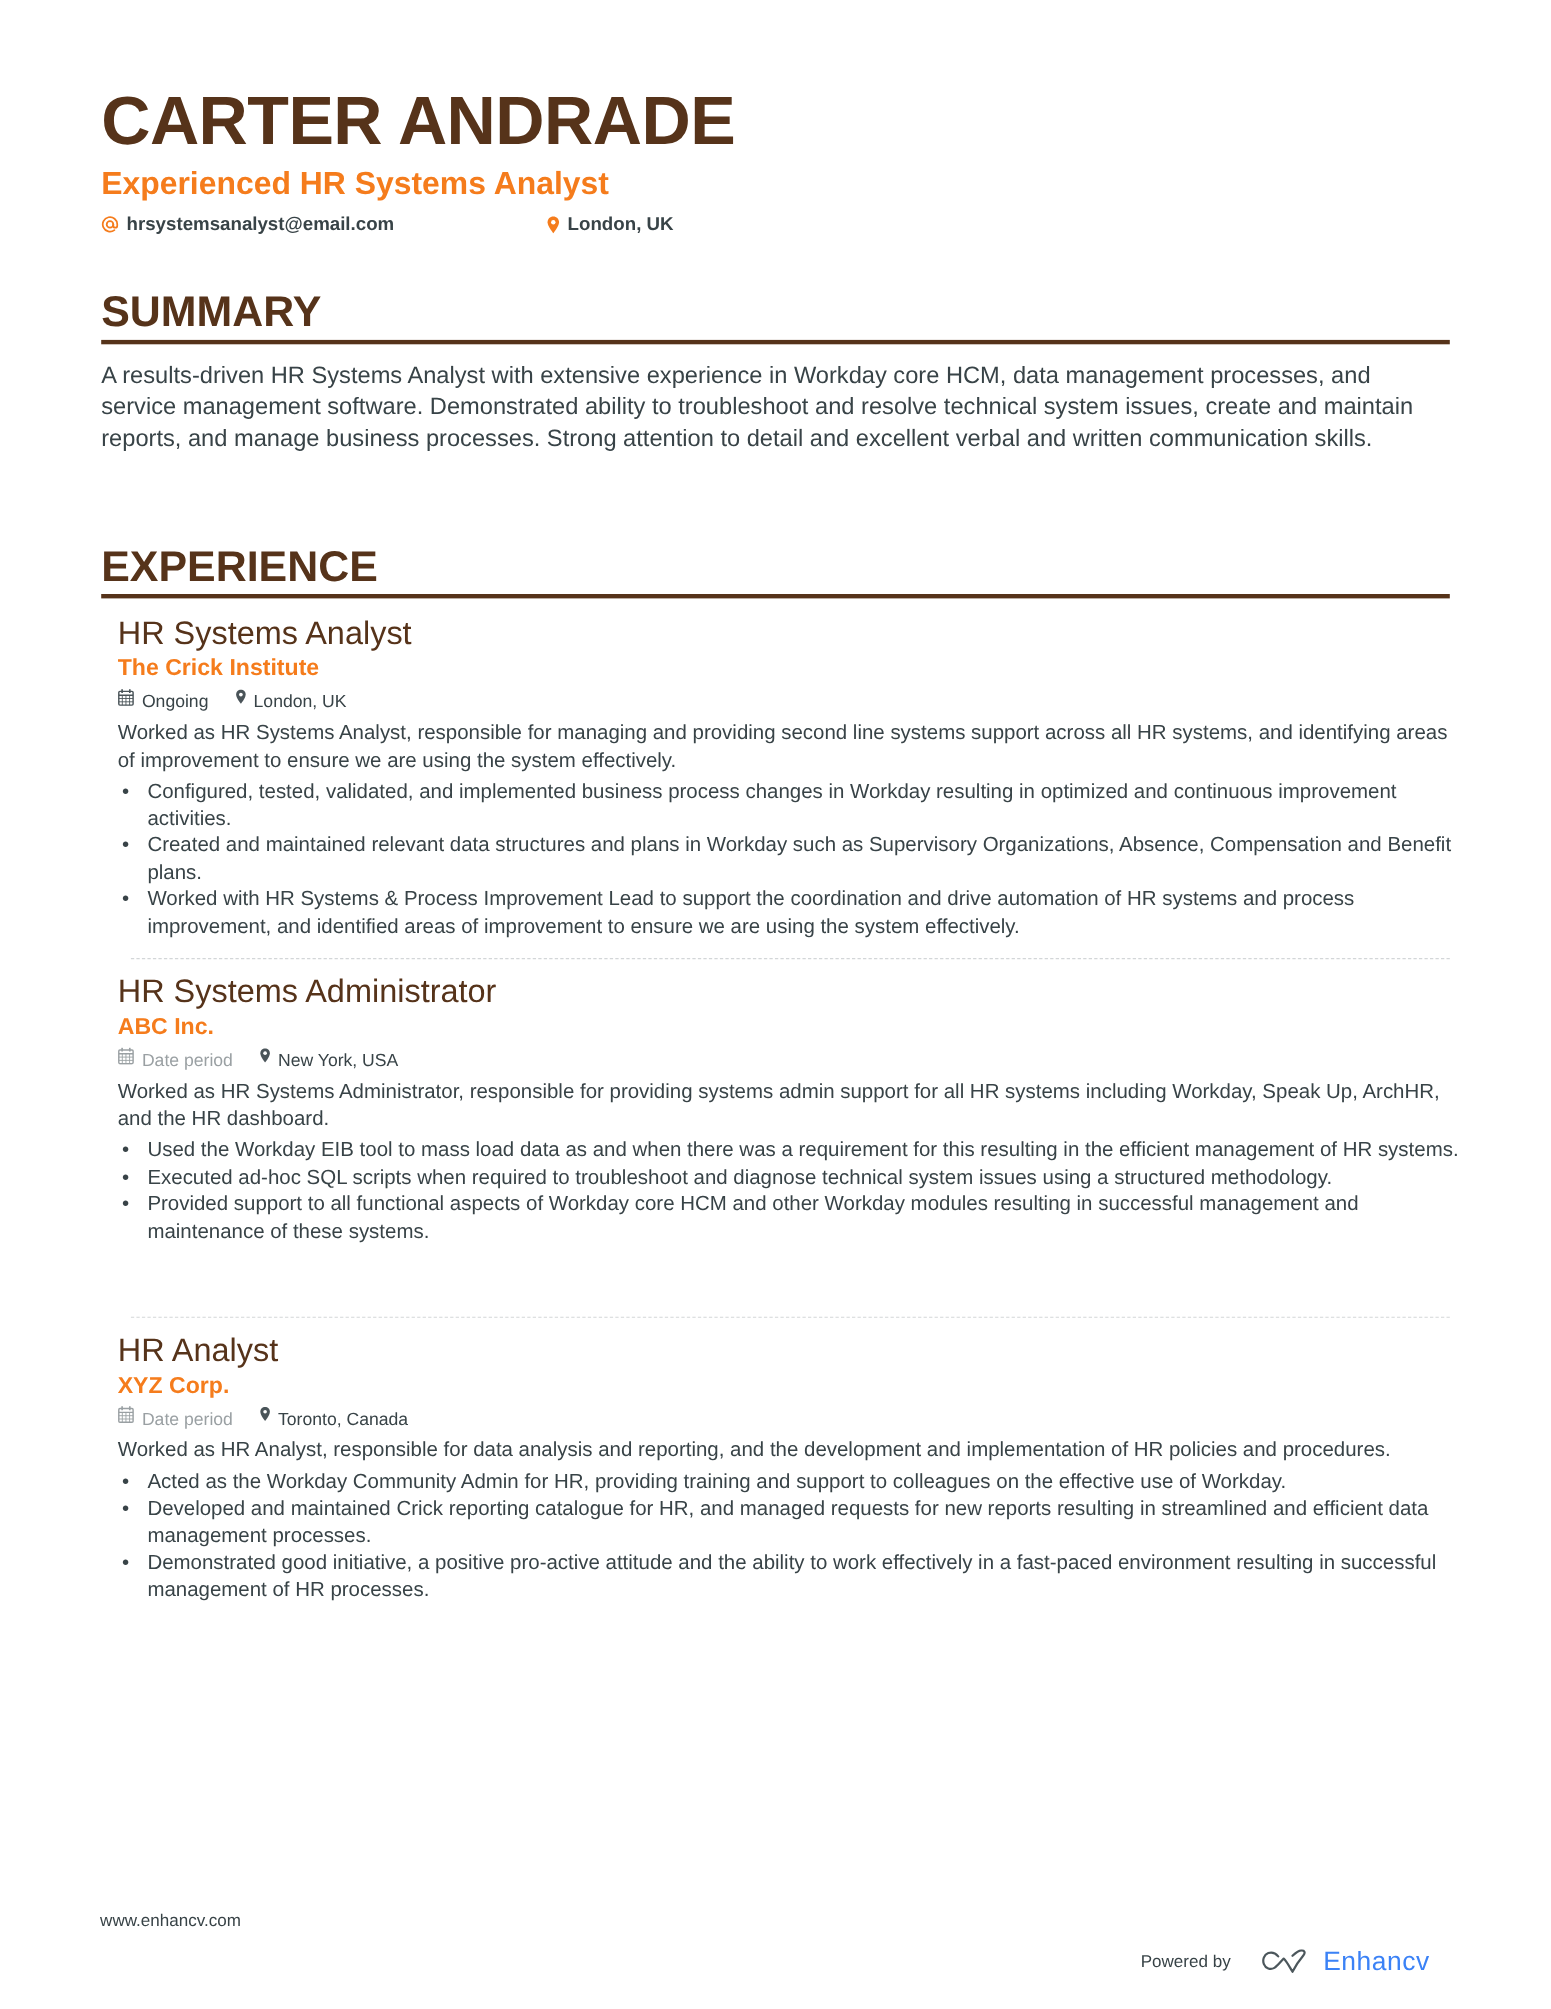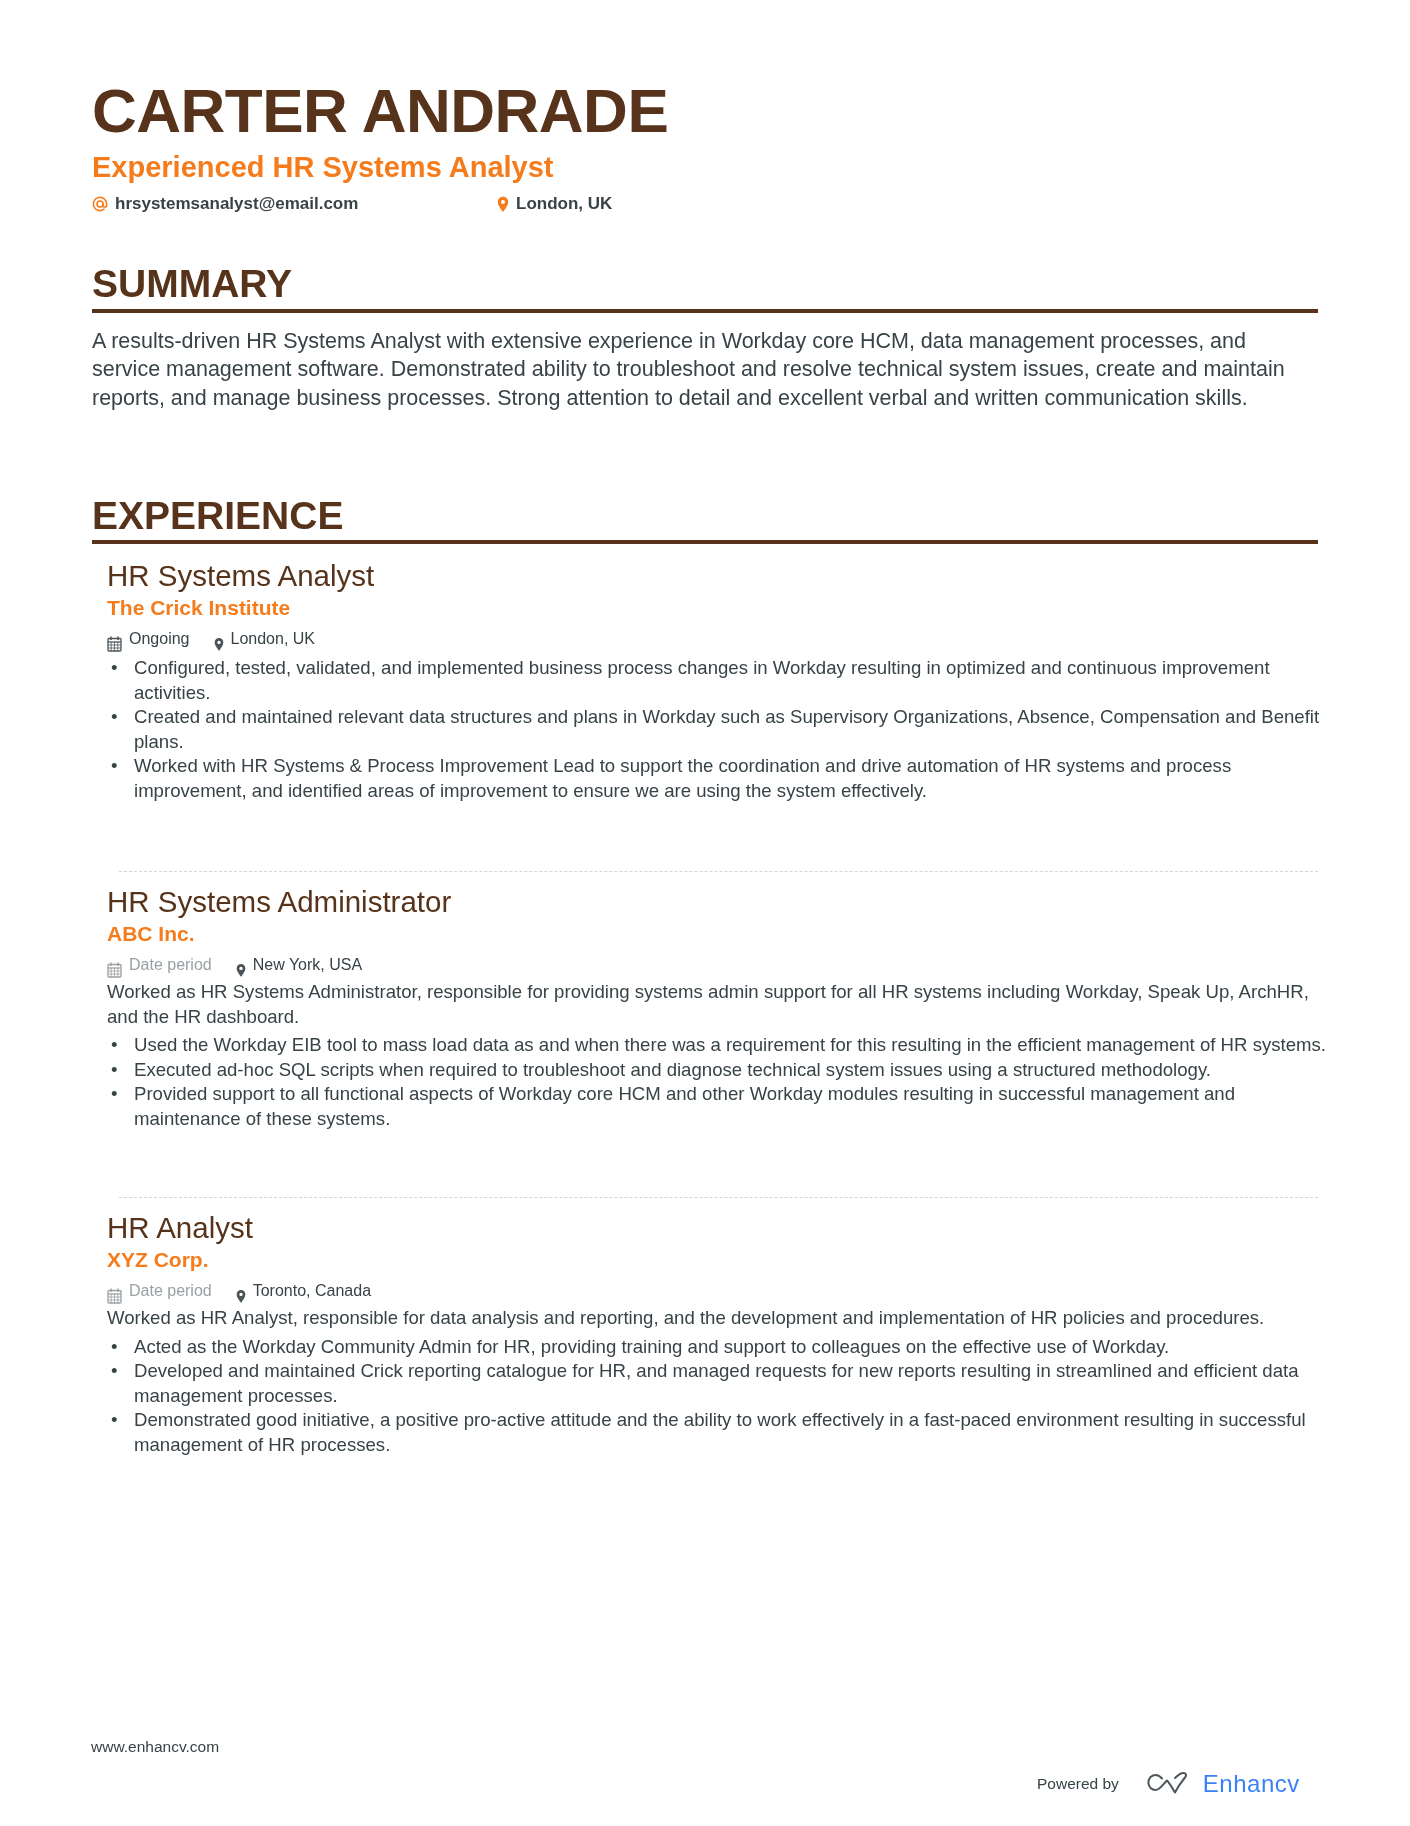--- a/index.html
+++ b/index.html
@@ -21,21 +21,21 @@
     .section-title { position: absolute; left: 0; font-size: 39px; font-weight: 700; color: #56331a; line-height: 44px; white-space: nowrap; }
     .section-rule { position: absolute; left: 0; width: 1226px; height: 4px; background: #56331a; }
 
     .summary-text { position: absolute; top: 327px; left: 0; width: 1226px; font-size: 21.5px; line-height: 28.4px; color: #384347; }
 
     
     .entry { position: absolute; left: 15px; width: 1226px; }
     .job-title { font-size: 29.5px; color: #56331a; line-height: 36px; white-space: nowrap; }
     .company { font-size: 21px; font-weight: 700; color: #f57c1c; line-height: 28px; margin-top: 0px; white-space: nowrap; }
     .meta { display: flex; align-items: center; font-size: 16px; line-height: 26px; color: #384347; margin-top: 4px; }
-    .meta .item { display: inline-flex; align-items: flex-end; margin-right: 24px; }
+    .meta .item { display: inline-flex; align-items: flex-start; margin-right: 24px; }
     .meta .ic { display: inline-flex; align-items: center; margin-right: 7px; color: #4a5459; }
     .meta .placeholder { color: #9aa0a3; }
     .desc { font-size: 18.6px; line-height: 24.5px; color: #384347; margin-top: 2px; }
     .bullets { list-style: none; margin-top: 4px; }
     .bullets li { position: relative; padding-left: 27px; font-size: 18.6px; line-height: 24.5px; color: #384347; }
     .bullets li::before { content: "\2022"; position: absolute; left: 4px; top: 0; color: #384347; }
     .divider { position: absolute; left: 0; width: 1226px; height: 0; border-top: 1.5px dashed #d3d6d8; }
 
     
     .footer-url { position: absolute; left: 91px; top: 1737px; font-size: 15.5px; color: #384347; line-height: 20px; }
@@ -99,20 +99,21 @@
       <span class="item">
         <span class="ic">
           <svg width="10" height="15" viewBox="0 0 12 17">
               <path d="M6 0.8C3 0.8 0.8 3 0.8 6c0 3.8 5.2 10 5.2 10s5.2-6.2 5.2-10C11.2 3 9 0.8 6 0.8z" fill="#4a5459"></path>
               <circle cx="6" cy="6" r="2" fill="#fff"></circle>
             </svg>
         </span>
         <span>London, UK</span>
       </span>
     </div>
+    <p class="desc">Worked as HR Systems Analyst, responsible for managing and providing second line systems support across all HR systems, and identifying areas of improvement to ensure we are using the system effectively.</p>
     <ul class="bullets">
       <li>Configured, tested, validated, and implemented business process changes in Workday resulting in optimized and continuous improvement activities.</li>
       <li>Created and maintained relevant data structures and plans in Workday such as Supervisory Organizations, Absence, Compensation and Benefit plans.</li>
       <li>Worked with HR Systems &amp; Process Improvement Lead to support the coordination and drive automation of HR systems and process improvement, and identified areas of improvement to ensure we are using the system effectively.</li>
     </ul>
   </div>
   <div class="divider" style="top:871px; left:27px; width:1199px;"></div>
 
   <div class="entry" style="top:884px;">
     <div class="job-title">HR Systems Administrator</div>

